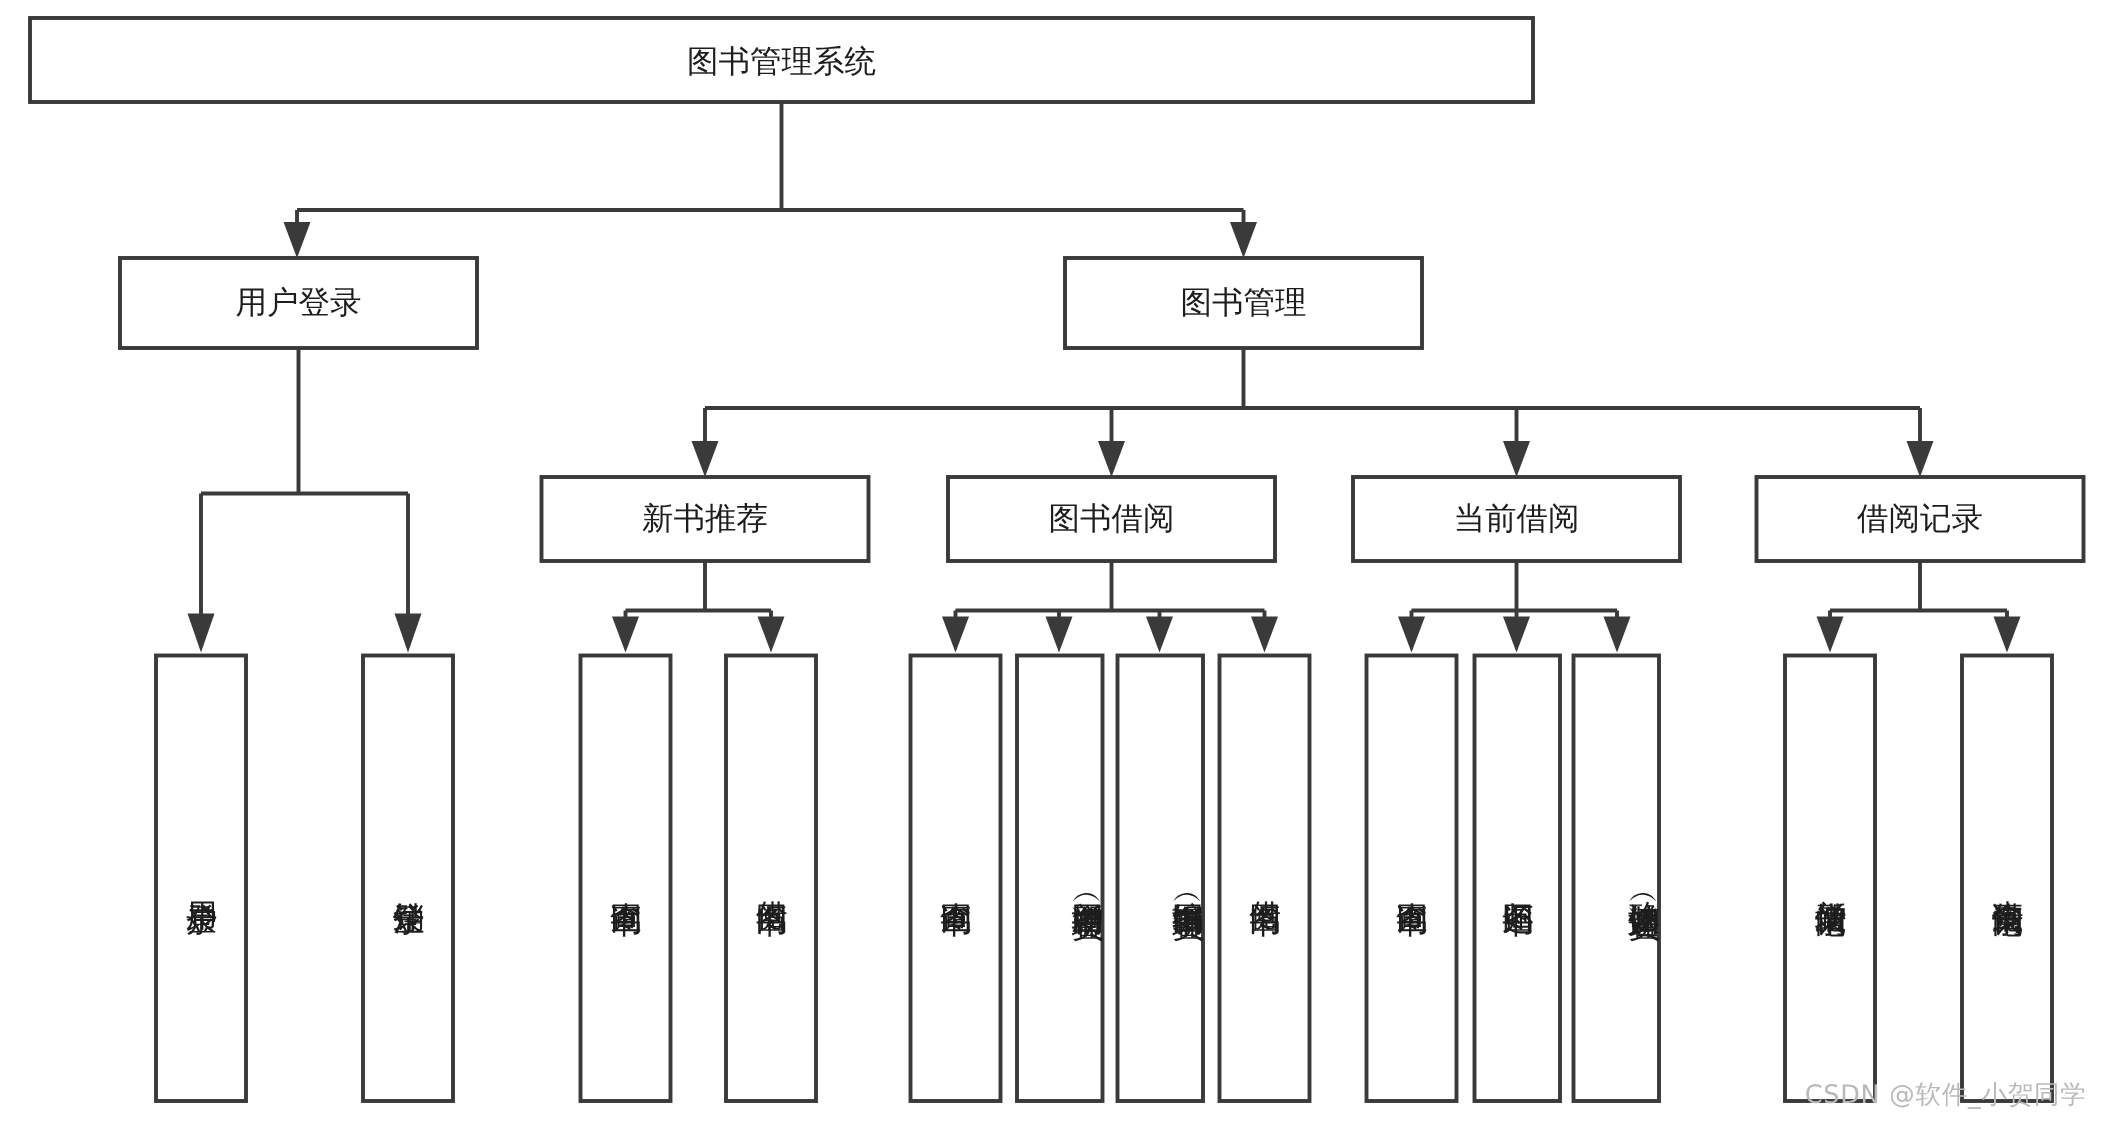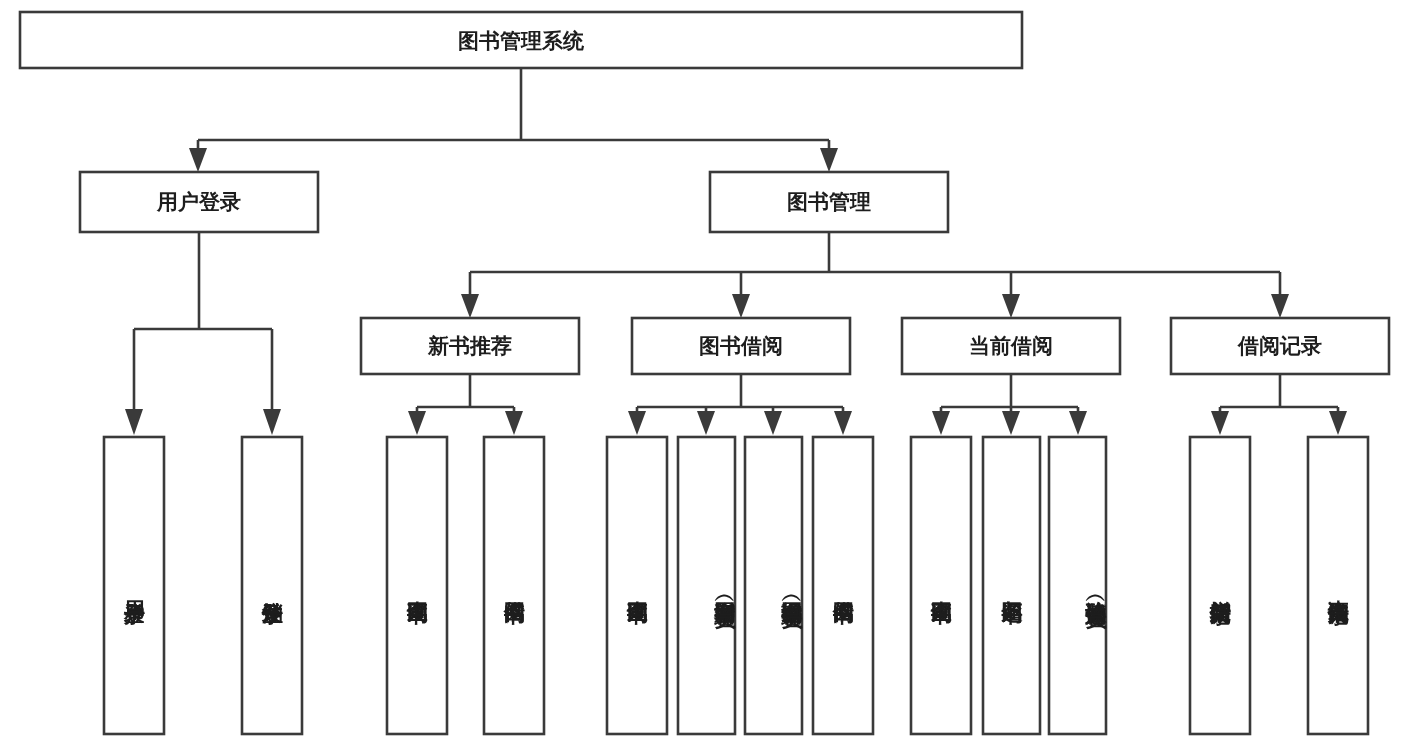--- a/index.html
+++ b/index.html
@@ -12,21 +12,20 @@
     width: 1405px;
     height: 747px;
     font-family: "DejaVu Sans", "Liberation Sans", sans-serif;
     overflow: hidden;
     position: relative;
   }
   #diagram-root {
     position: relative;
     width: 1405px;
     height: 747px;
-    font-weight: bold;
   }
   svg#tree-svg {
     position: absolute;
     left: 0;
     top: 0;
     width: 1405px;
     height: 747px;
     display: block;
   }
   .node-box {
@@ -206,13 +205,14 @@
   <div class="leaf-label" style="left:607px; top:437px; width:60px; height:297px;">查询图书</div>
   <div class="leaf-label" style="left:678px; top:443px; width:57px; height:291px; align-items:flex-start;">新增图书（管理员）</div>
   <div class="leaf-label" style="left:745px; top:443px; width:57px; height:291px; align-items:flex-start;">编辑图书（管理员）</div>
   <div class="leaf-label" style="left:813px; top:437px; width:60px; height:297px;">借阅图书</div>
   <div class="leaf-label" style="left:911px; top:437px; width:60px; height:297px;">查询图书</div>
   <div class="leaf-label" style="left:983px; top:437px; width:57px; height:297px;">归还图书</div>
   <div class="leaf-label" style="left:1049px; top:443px; width:57px; height:291px; align-items:flex-start;">确认归还（管理员）</div>
   <div class="leaf-label" style="left:1190px; top:437px; width:60px; height:297px;">新增借阅记录</div>
   <div class="leaf-label" style="left:1308px; top:437px; width:60px; height:297px;">查询借阅记录</div>
 
+  <div class="watermark">CSDN @软件_小贺同学</div>
 </div>
 
 </body></html>

